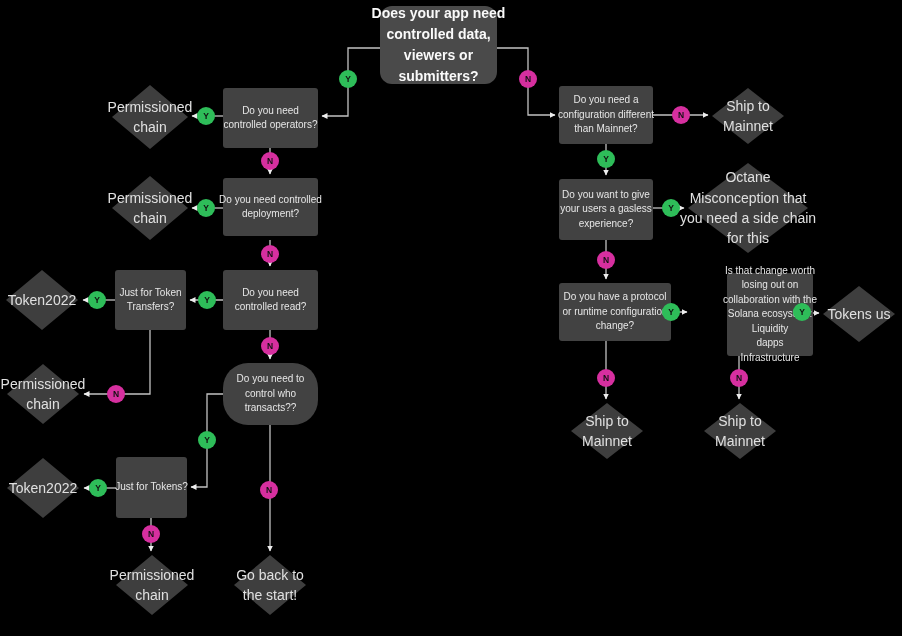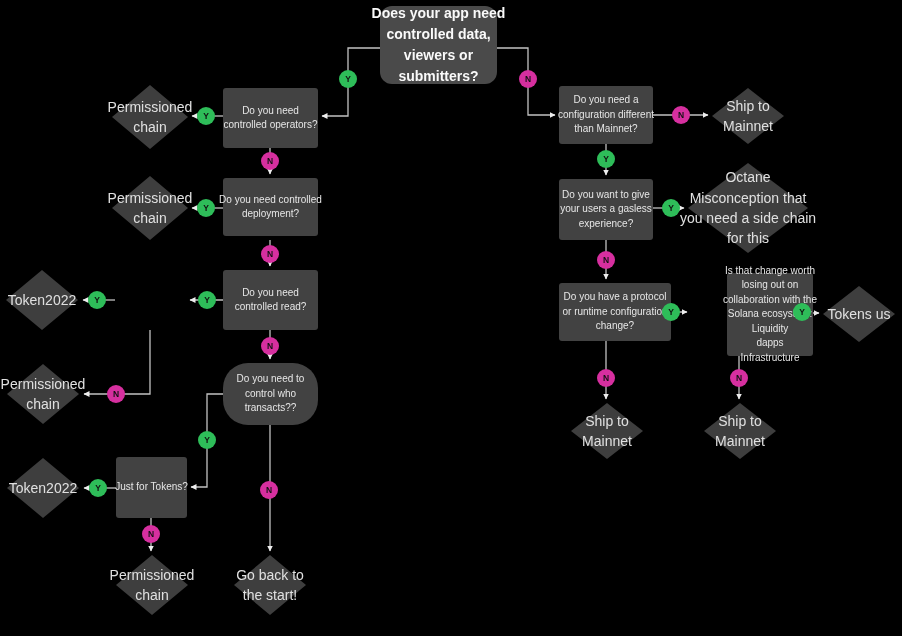--- a/index.html
+++ b/index.html
@@ -86,20 +86,24 @@
   </div>
   <div class="node" style="left:223px;top:270px;width:95px;height:60px;">
     <span>Do you need
 controlled read?</span>
   </div>
   <div class="node" style="left:223px;top:363px;width:95px;height:62px;border-radius:25px;">
     <span>Do you need to
 control who
 transacts??</span>
   </div>
+  <div class="node" style="left:115px;top:270px;width:71px;height:60px;">
+    <span>Just for Token
+Transfers?</span>
+  </div>
   <div class="node" style="left:116px;top:457px;width:71px;height:61px;">
     <span>Just for Tokens?</span>
   </div>
   <div class="node" style="left:559px;top:86px;width:94px;height:58px;">
     <span>Do you need a
 configuration different
 than Mainnet?</span>
   </div>
   <div class="node" style="left:559px;top:179px;width:94px;height:61px;">
     <span>Do you want to give

